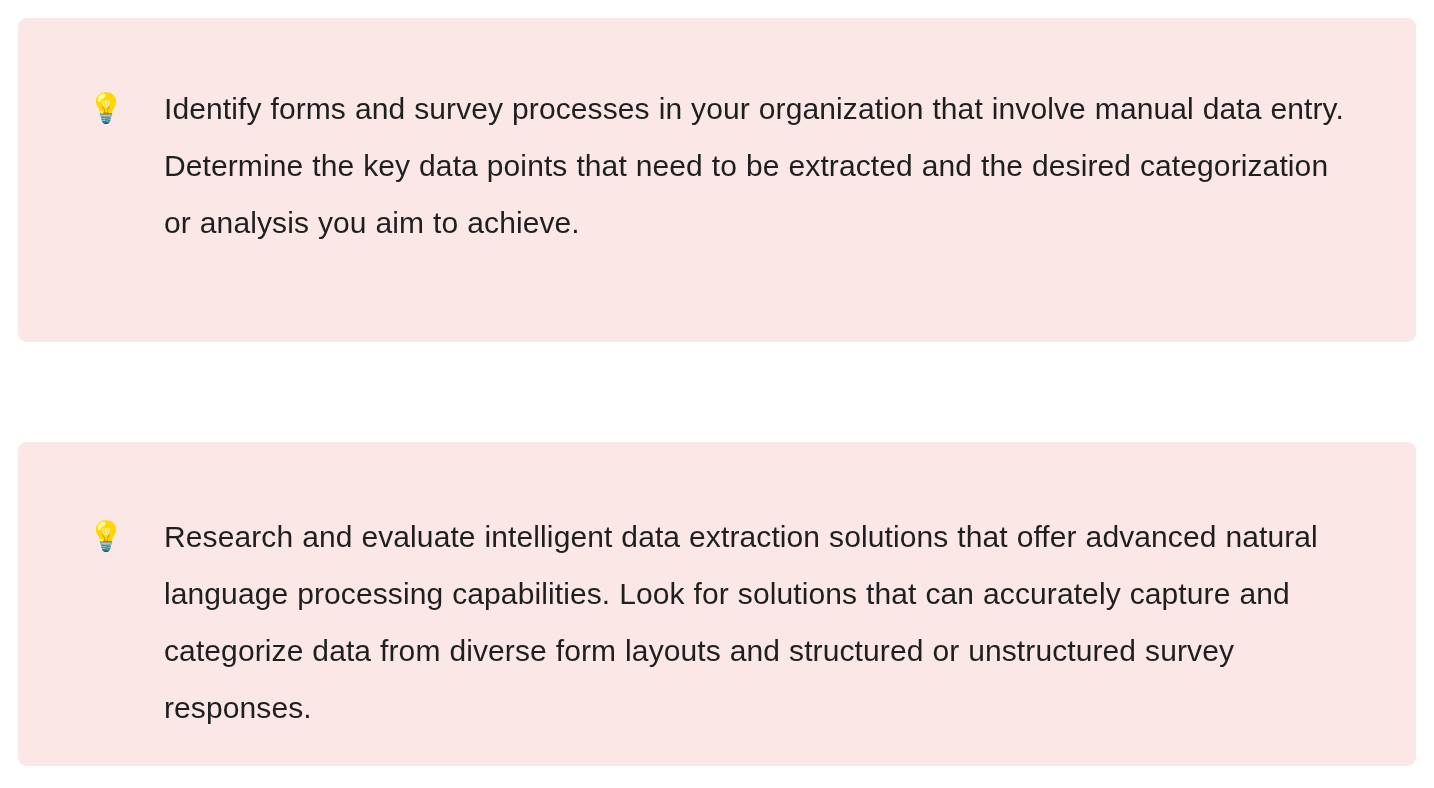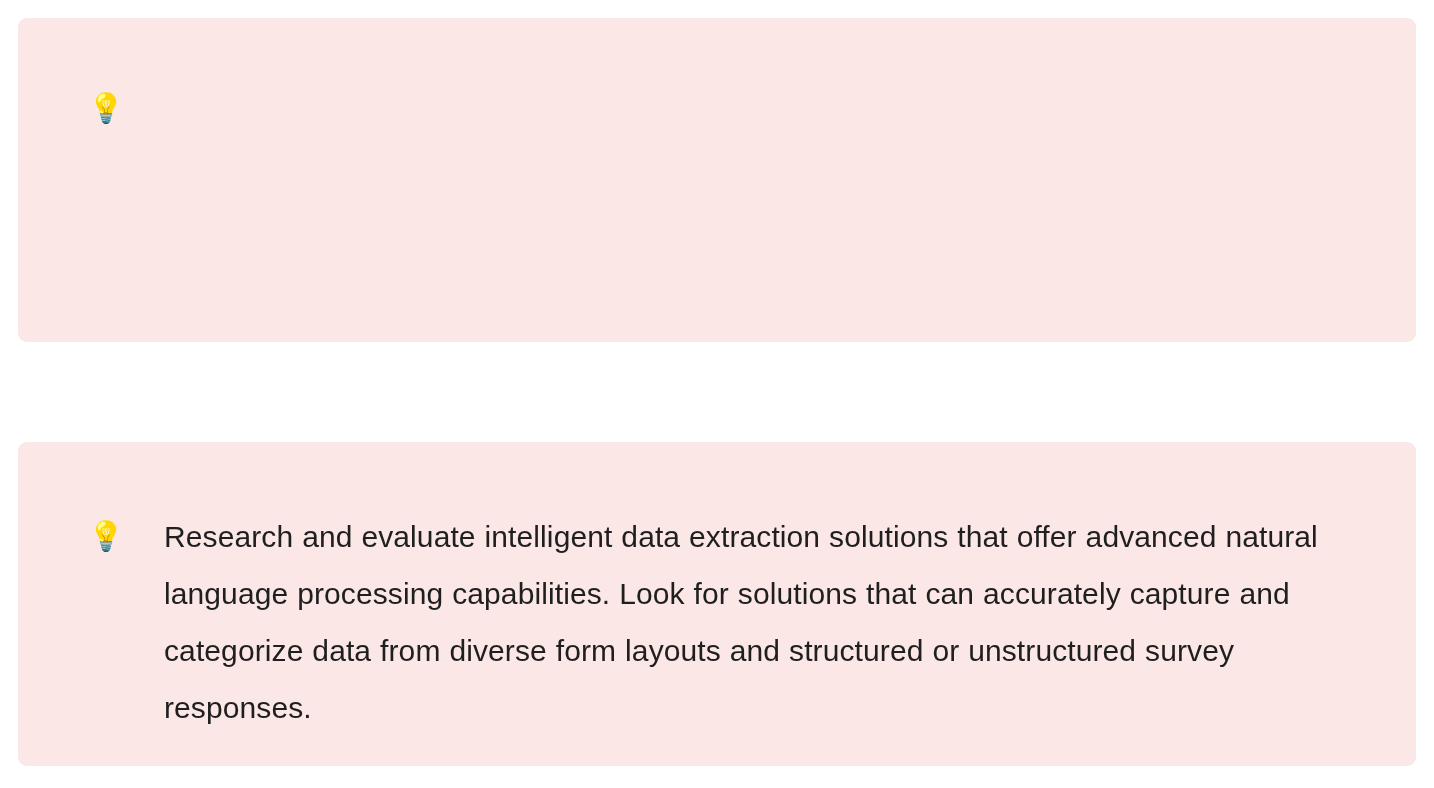--- a/index.html
+++ b/index.html
@@ -61,20 +61,21 @@
     word-spacing: 0.5px;
   }
 </style>
 </head>
 <body>
 
 <div class="page">
 
   <div class="tip-card card-1">
     <span class="tip-icon">💡</span>
+    <div class="tip-text">Identify forms and survey processes in your organization that involve manual data entry. Determine the key data points that need to be extracted and the desired categorization or analysis you aim to achieve.</div>
   </div>
 
   <div class="tip-card card-2">
     <span class="tip-icon">💡</span>
     <div class="tip-text">Research and evaluate intelligent data extraction solutions that offer advanced natural language processing capabilities. Look for solutions that can accurately capture and categorize data from diverse form layouts and structured or unstructured survey responses.</div>
   </div>
 
 </div>
 
 </body></html>

